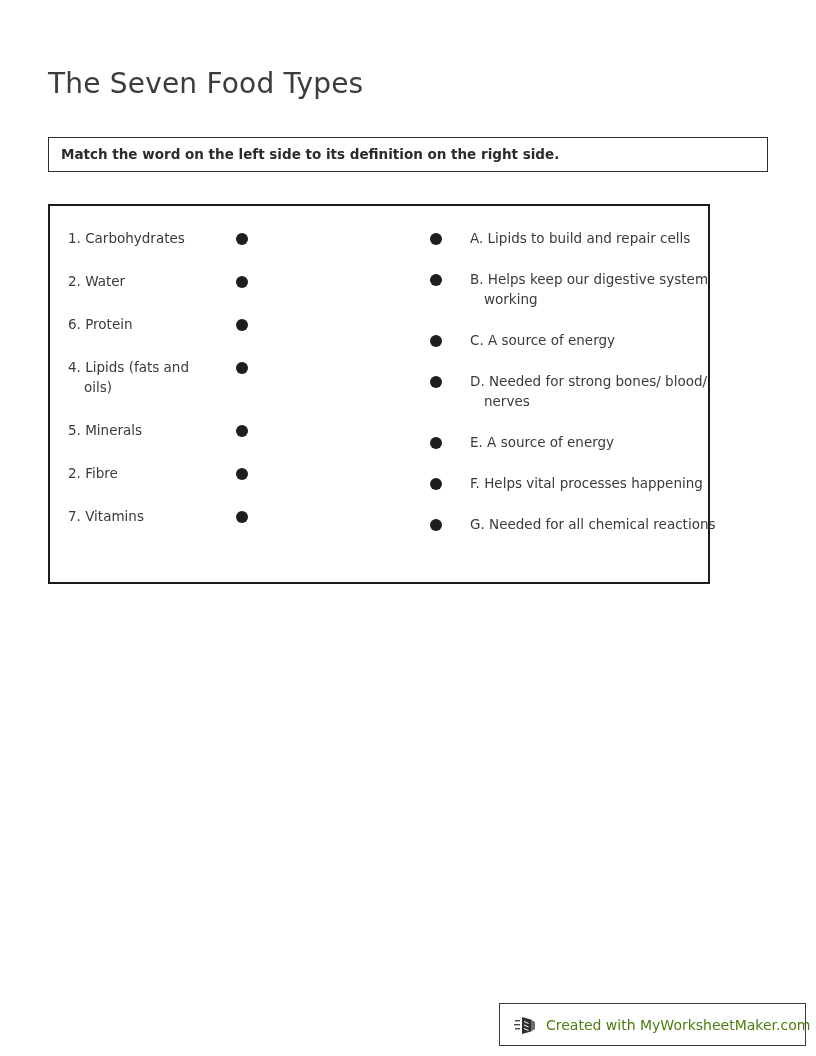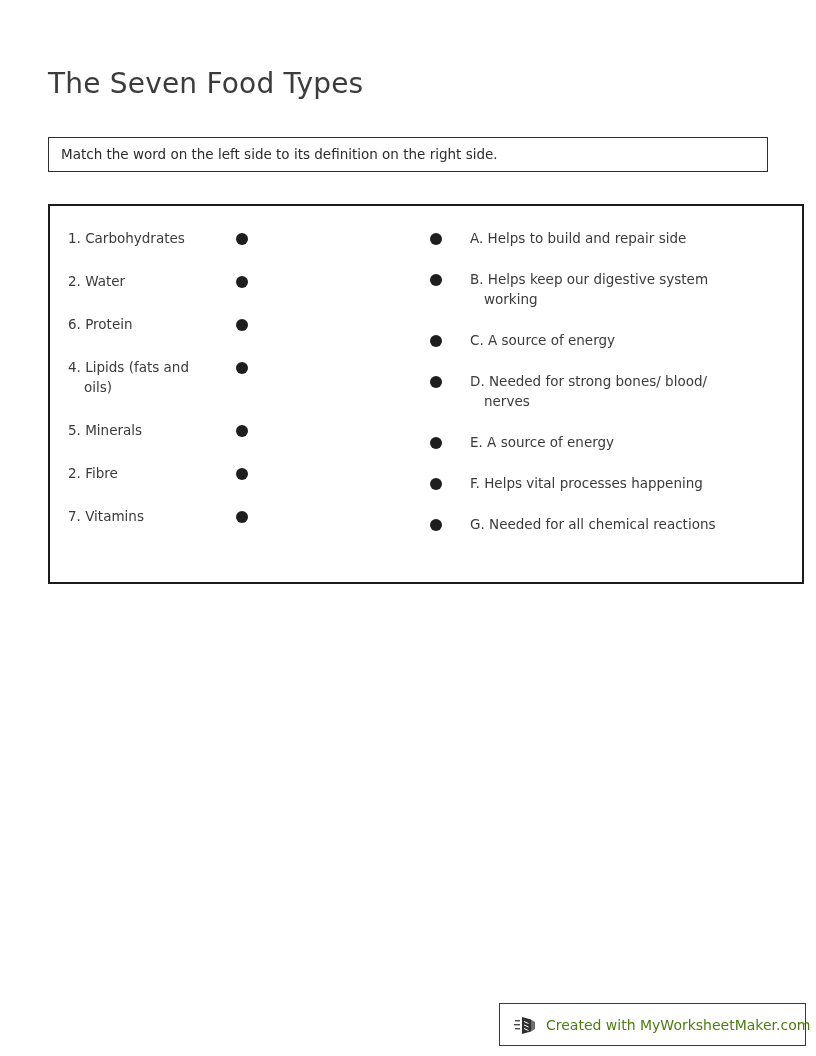--- a/index.html
+++ b/index.html
@@ -46,28 +46,29 @@
     border: 1.3px solid #2e2e2e;
     background: #ffffff;
     display: flex;
     align-items: center;
   }
   .instruction-text {
     padding-left: 12px;
     font-size: 13.5px;
     color: #2b2b2b;
     line-height: 1.3;
+    font-weight: bold;
   }
 
   
   .match-panel {
     position: absolute;
     left: 48px;
     top: 204px;
-    width: 756px;
+    width: 662px;
     height: 380px;
     box-sizing: border-box;
     border: 2px solid #1c1c1c;
     background: #ffffff;
   }
 
   .col {
     position: absolute;
     top: 22px;
   }
@@ -185,21 +186,21 @@
           <span class="dot"></span>
         </div>
         <div class="match-row row-left">
           <div class="row-label">7. Vitamins</div>
           <span class="dot"></span>
         </div>
       </div>
     <div class="col col-right" id="right-col">
         <div class="match-row row-right">
           <span class="dot"></span>
-          <div class="row-label">A. Helps to build and repair side</div>
+          <div class="row-label">A. Lipids to build and repair cells</div>
         </div>
         <div class="match-row row-right">
           <span class="dot"></span>
           <div class="row-label">B. Helps keep our digestive system<span class="cont">working</span></div>
         </div>
         <div class="match-row row-right">
           <span class="dot"></span>
           <div class="row-label">C. A source of energy</div>
         </div>
         <div class="match-row row-right">

